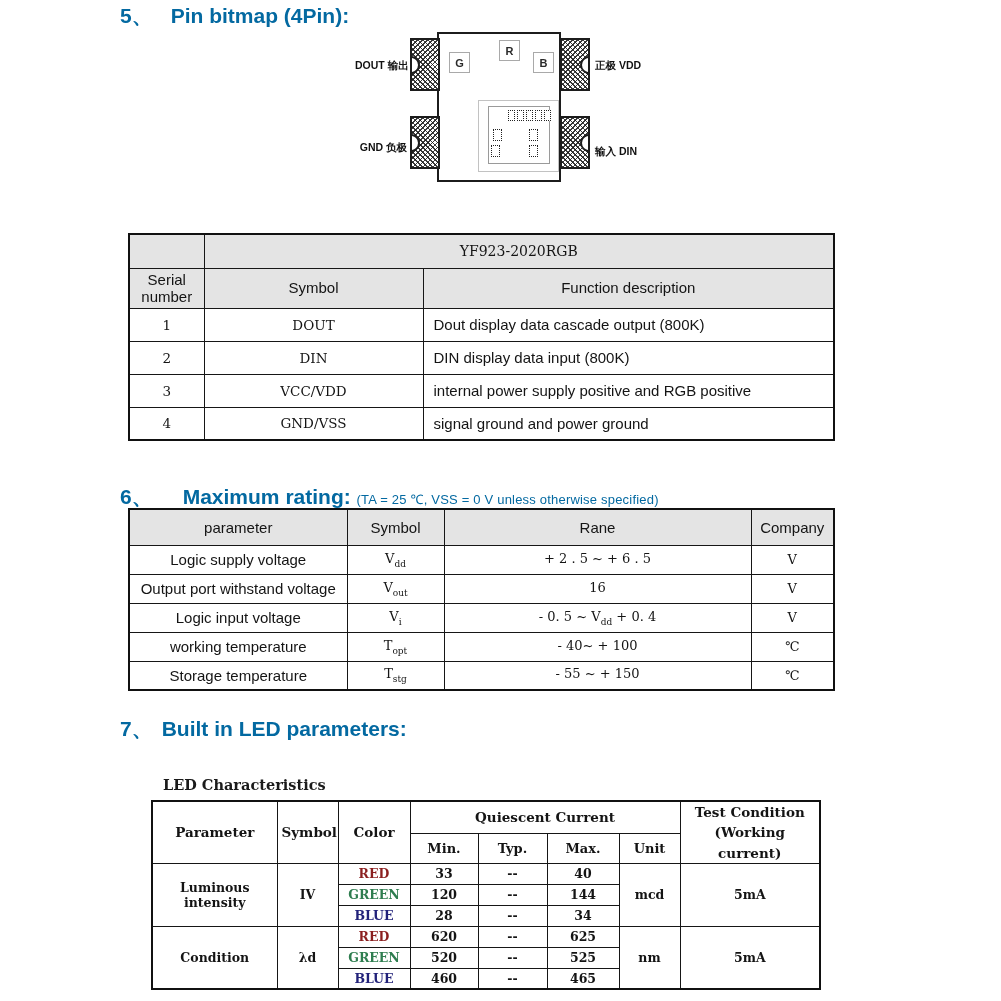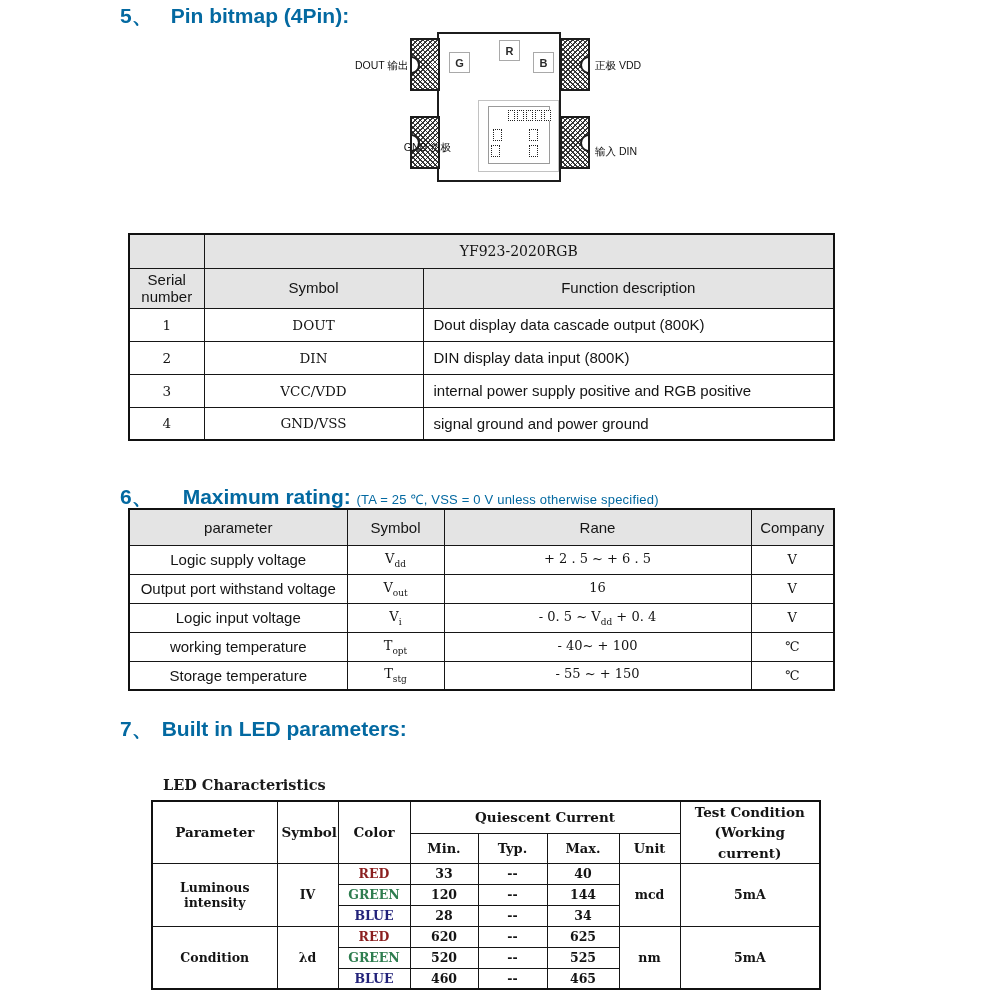--- a/index.html
+++ b/index.html
@@ -19,23 +19,23 @@
   .diagram { position:absolute; left:355px; top:28px; width:290px; height:166px; }
   .pkg-body { position:absolute; left:82px; top:4px; width:124px; height:150px; border:2px solid #1c1c1c; background:#fff; }
   .pin { position:absolute; width:30px; height:53px; border:2px solid #1c1c1c; overflow:hidden;
          background:
            repeating-linear-gradient(45deg, rgba(25,25,25,0.85) 0 1px, transparent 1px 3.5px),
            repeating-linear-gradient(135deg, rgba(25,25,25,0.85) 0 1px, transparent 1px 3.5px), #fff; }
   .notch { position:absolute; width:18px; height:18px; background:#fff; border:2px solid #1c1c1c; border-radius:50%; top:50%; transform:translateY(-50%); }
   .notch-l { left:-10px; } .notch-r { right:-10px; }
   .pin-tl { left:55px; top:10px; } .pin-bl { left:55px; top:88px; }
   .pin-tr { left:205px; top:10px; } .pin-br { left:205px; top:88px; }
-  .pin-label { position:absolute; font-size:10.5px; font-weight:normal; white-space:nowrap; color:#111; }
+  .pin-label { position:absolute; font-size:10.5px; font-weight:bold; white-space:nowrap; color:#111; }
   .lab-dout { left:0; width:52px; text-align:right; top:31px; }
-  .lab-gnd  { left:0; width:52px; text-align:right; top:113px;margin-left:44px; }
+  .lab-gnd  { left:0; width:52px; text-align:right; top:113px; }
   .lab-vdd  { left:240px; top:31px; }
   .lab-din  { left:240px; top:117px; }
   .die { position:absolute; width:21px; height:21px; border:1.5px solid #a9a9a9; background:#fff;
          font-size:11px; font-weight:bold; color:#2b2b2b; display:flex; align-items:center; justify-content:center; }
   .die-g { left:94px; top:24px; } .die-r { left:144px; top:12px; } .die-b { left:178px; top:24px; }
   .chip-outer { position:absolute; left:123px; top:72px; width:81px; height:72px; border:1.5px solid #c2c2c2; background:#fff; }
   .chip-inner { position:absolute; left:9px; top:5px; width:62px; height:58px; border:1px solid #9a9a9a; background:#fff; }
   .pad { position:absolute; border:1.5px dotted #222; background:#fff; }
   .pad-s { width:7px; height:11px; }
   .pad-m { width:9px; height:12px; }

